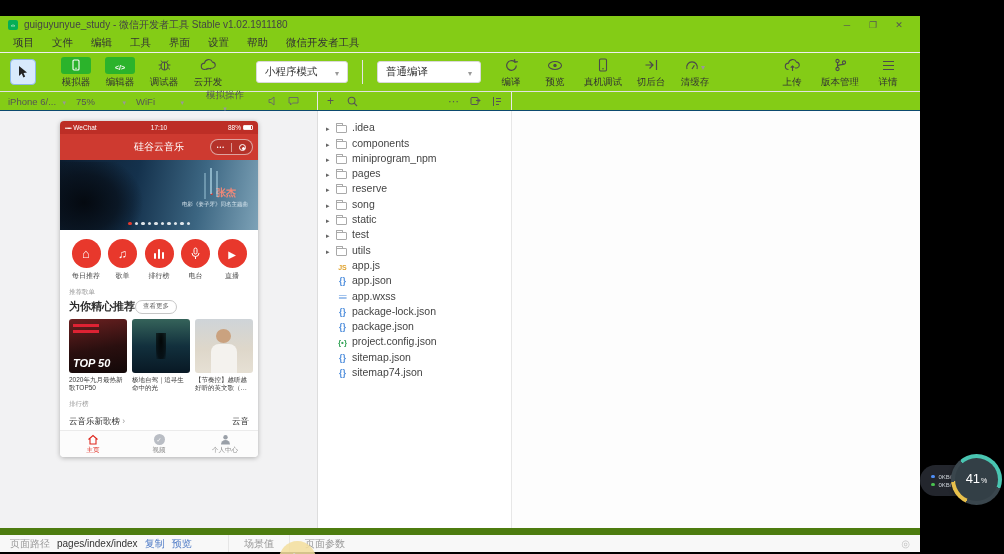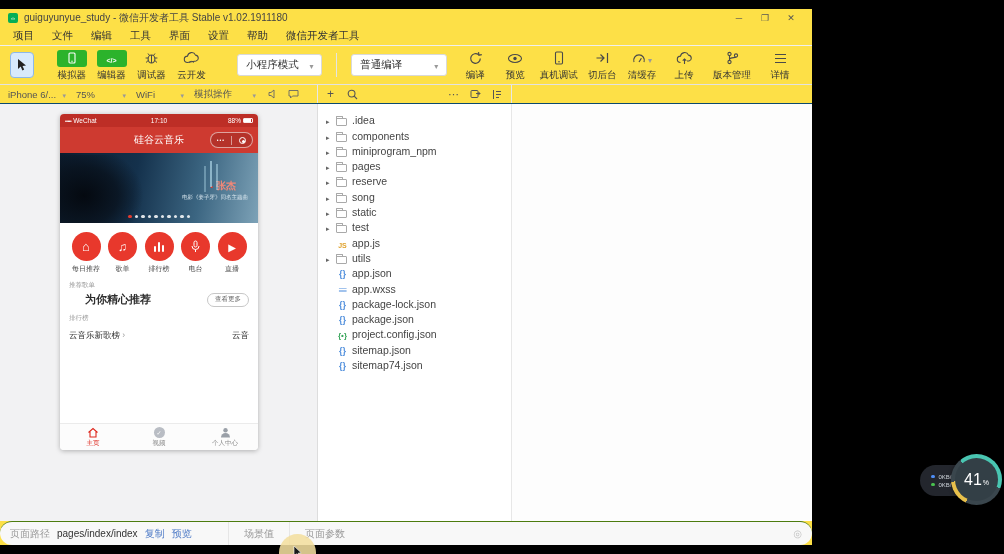--- a/index.html
+++ b/index.html
@@ -1,19 +1,19 @@
 <!DOCTYPE html>
 <html><head>
 <meta charset="utf-8">
 <style>
   * { box-sizing: border-box; margin:0; padding:0; }
   html,body { width:1004px; height:554px; }
   body { background:#000; position:relative; font-family:"Liberation Sans",sans-serif; overflow:hidden; }
 
-  .frame { position:absolute; left:0; top:9px; width:812px; height:536px; background:#fde047;
+  .frame { position:absolute; left:0; top:16px; width:920px; height:536px; background:#84cc16;
            display:flex; flex-direction:column; }
 
   
   .titlebar { height:18px; display:flex; align-items:center; padding:0 8px; font-size:10px; color:#444; }
   .app-logo { width:10px; height:10px; background:#06ae56; border-radius:2px; margin-right:6px;
               color:#fff; font-size:6px; line-height:10px; text-align:center; }
   .app-logo::before { content:"‹›"; }
   .win-ctrls { margin-left:auto; display:flex; }
   .win-ctrls span { width:26px; text-align:center; color:#555; font-size:9px; cursor:default; }
   .i-min::before{content:"─";} .i-max::before{content:"❐";} .i-close::before{content:"✕";}
@@ -42,21 +42,21 @@
   .i-caret::before { content:"▾"; color:#999; font-size:8px; }
   .caret-side { margin-left:2px; }
   .right-tools { margin-left:auto; display:flex; }
   svg.ic { display:block; }
 
   
   .devicebar { height:19px; border-bottom:1px solid #0c4a6e; display:flex; font-size:9.5px; color:#555; }
   .dev-left { width:318px; border-right:1px solid #e7e7e7; display:flex; align-items:center; padding:0 8px; }
   .dev-sel { display:flex; align-items:center; justify-content:space-between; margin-right:10px; }
   .dev-sel .i-caret::before{ font-size:7px; }
-  .w-dev{width:58px;} .w-zoom{width:50px;} .w-net{width:48px;} .w-sim{width:62px;}
+  .w-dev{width:58px;} .w-zoom{width:50px;} .w-net{width:48px;} .w-sim{width:62px;flex-direction:column;}
   .dev-icons { display:flex; gap:10px; align-items:center; margin-left:2px; }
   .tree-header { width:194px; border-right:1px solid #e7e7e7; display:flex; align-items:center;
                  padding:0 9px; gap:13px; color:#666; }
   .i-plus::before { content:"+"; font-size:12px; color:#555; }
   .th-right { margin-left:auto; display:flex; gap:11px; align-items:center; }
   .i-ellipsis::before { content:"⋯"; font-size:11px; color:#555; }
 
   
   .content { flex:1; min-height:0; display:flex; }
   .sim-panel { width:318px; background:#f2f2f3; border-right:1px solid #ddd; position:relative; }
@@ -117,21 +117,21 @@
   .qc { width:29px; height:29px; border-radius:50%; background:#e8382c; color:#fff;
         display:flex; align-items:center; justify-content:center; font-size:12px; }
   .q-label { font-size:7px; color:#444; white-space:nowrap; }
   .g-home::before{content:"⌂"; font-size:13px;} .g-music::before{content:"♫";} .g-play::before{content:"▶"; font-size:10px;}
   .qbars { display:flex; align-items:flex-end; gap:1.5px; height:10px; }
   .qbars i { width:2.5px; background:#fff; border-radius:1px; }
   .qbars i:nth-child(1){height:6px;} .qbars i:nth-child(2){height:10px;} .qbars i:nth-child(3){height:7px;}
 
   .section { padding:7px 9px 0; }
   .sec-tag { font-size:6.5px; color:#9a9a9a; }
-  .sec-row { display:flex; align-items:center; justify-content:space-between; margin-top:2px;margin-left:16px; }
+  .sec-row { display:flex; align-items:center; margin-top:2px; }
   .sec-title { font-size:11px; font-weight:bold; color:#2e2e2e; }
   .more-pill { font-size:6.5px; color:#666; border:1px solid #c7c7c7; border-radius:8px; padding:1.5px 7px; }
 
   .cards { display:flex; gap:5px; padding:5px 0 0 9px; overflow:hidden; }
   .card { flex:none; width:58px; }
   .card-img { width:100%; height:54px; border-radius:3px; position:relative; overflow:hidden; }
   .img-top50 { background:linear-gradient(170deg,#6b2020 0%,#2a0f0f 55%,#120808 100%); }
   .img-top50::before { content:""; position:absolute; left:4px; top:5px; width:26px; height:3px; background:#d23; box-shadow:0 6px 0 #d23; }
   .top50-txt { position:absolute; left:4px; bottom:4px; color:#fff; font-weight:bold; font-size:11px; font-style:italic; }
   .img-aurora { background:linear-gradient(180deg,#35635a 0%,#12303d 50%,#081824 100%); }
@@ -147,43 +147,43 @@
 
   .tabbar { margin-top:auto; height:27px; border-top:1px solid #ebebeb; background:#fcfcfc; display:flex; }
   .tab { flex:1; display:flex; flex-direction:column; align-items:center; justify-content:center; gap:1px; }
   .tab-label { font-size:6.5px; color:#8a8a8a; }
   .tab.active .tab-label { color:#de271d; }
   .check-circle { width:11px; height:11px; border-radius:50%; background:#b9bdc4; color:#fff; font-size:6px;
                   display:flex; align-items:center; justify-content:center; }
   .check-circle::before { content:"✓"; }
 
   
-  .footer { height:24px; border-top:1px solid #4d7c0f; background:#f8f8f8; display:flex; align-items:center;
-            font-size:10px; color:#999;border-radius:12px; }
+  .footer { height:24px; border-top:7px solid #4d7c0f; background:#f8f8f8; display:flex; align-items:center;
+            font-size:10px; color:#999; }
   .f-left { width:228px; display:flex; align-items:center; gap:7px; padding-left:10px; }
   .f-path { color:#333; }
   .f-link { color:#4c79c6; }
   .f-cell { height:100%; display:flex; align-items:center; padding:0 15px; border-left:1px solid #e6e6e6; }
   .f-right { margin-left:auto; padding-right:10px; color:#c2c2c2; font-size:10px; }
   .i-console::before { content:"◎"; }
 
   
   .click-halo { position:absolute; left:279px; top:430px; width:37px; height:37px; border-radius:50%;
                 background:rgba(242,222,158,.88); display:flex; align-items:center; justify-content:center; z-index:5; }
   .net-pill { position:absolute; left:920px; top:465px; width:74px; height:31px; background:#23262d; border-radius:16px;
               display:flex; flex-direction:column; justify-content:center; gap:2px; padding-left:11px; z-index:6; }
   .net-row { display:flex; align-items:center; gap:4px; font-size:6px; color:#cdd2d9; }
   .net-dot { width:3.5px; height:3.5px; border-radius:50%; }
   .dot-up { background:#4f8ef7; } .dot-down { background:#49c24f; }
   .gauge { position:absolute; left:951px; top:454px; width:51px; height:51px; border-radius:50%; z-index:7;
            background:conic-gradient(from 320deg, #49c5b1 0deg 150deg, #3a464d 150deg 245deg, #e8c04b 245deg 305deg, #3a464d 305deg 360deg);
            display:flex; align-items:center; justify-content:center; box-shadow:0 1px 4px rgba(0,0,0,.4); }
   .gauge-inner { width:43px; height:43px; border-radius:50%; background:#333f46; color:#fff;
                  display:flex; align-items:baseline; justify-content:center; padding-top:13px; }
-  .gauge-val { font-size:16px; }
+  .gauge-val { font-size:13px; }
   .gauge-unit { font-size:7px; margin-left:1px; }
 </style>
 </head>
 <body>
 
 <div class="frame">
 
   <div class="titlebar">
     <span class="app-logo"></span>
     <span>guiguyunyue_study - 微信开发者工具 Stable v1.02.1911180</span>
@@ -470,20 +470,37 @@
         </div>
 
         <div class="section">
           <div class="sec-tag">推荐歌单</div>
           <div class="sec-row">
             <span class="sec-title">为你精心推荐</span>
             <span class="more-pill">查看更多</span>
           </div>
         </div>
 
+        <div class="cards">
+          <div class="card">
+            <div class="card-img img-top50">
+                <span class="top50-txt">TOP 50</span>
+              </div>
+            <div class="card-cap">2020年九月最热新歌TOP50</div>
+          </div>
+          <div class="card">
+            <div class="card-img img-aurora"></div>
+            <div class="card-cap">极地自驾｜追寻生命中的光</div>
+          </div>
+          <div class="card">
+            <div class="card-img img-lady"></div>
+            <div class="card-cap">【节奏控】越听越好听的英文歌（…</div>
+          </div>
+
+        </div>
 
         <div class="section">
           <div class="sec-tag">排行榜</div>
         </div>
 
         <div class="list-row">
           <span class="lr-left">云音乐新歌榜</span>
           <span>云音</span>
         </div>
 
@@ -550,29 +567,29 @@
           <span class="t-arrow"></span>
           <span class="t-folder"></span>
           <span>static</span>
         </div>
       <div class="trow">
           <span class="t-arrow"></span>
           <span class="t-folder"></span>
           <span>test</span>
         </div>
       <div class="trow">
+          <span class="t-arrow"></span>
+          <span class="t-folder"></span>
+          <span>utils</span>
+        </div>
+
+      <div class="trow">
           <span class="t-arrow none"></span>
           <span class="t-ficon fi-js">JS</span>
           <span>app.js</span>
-        </div>
-
-      <div class="trow">
-          <span class="t-arrow"></span>
-          <span class="t-folder"></span>
-          <span>utils</span>
         </div>
       <div class="trow">
           <span class="t-arrow none"></span>
           <span class="t-ficon fi-json">{}</span>
           <span>app.json</span>
         </div>
       <div class="trow">
           <span class="t-arrow none"></span>
           <span class="t-ficon fi-wxss">≡≡</span>
           <span>app.wxss</span>

